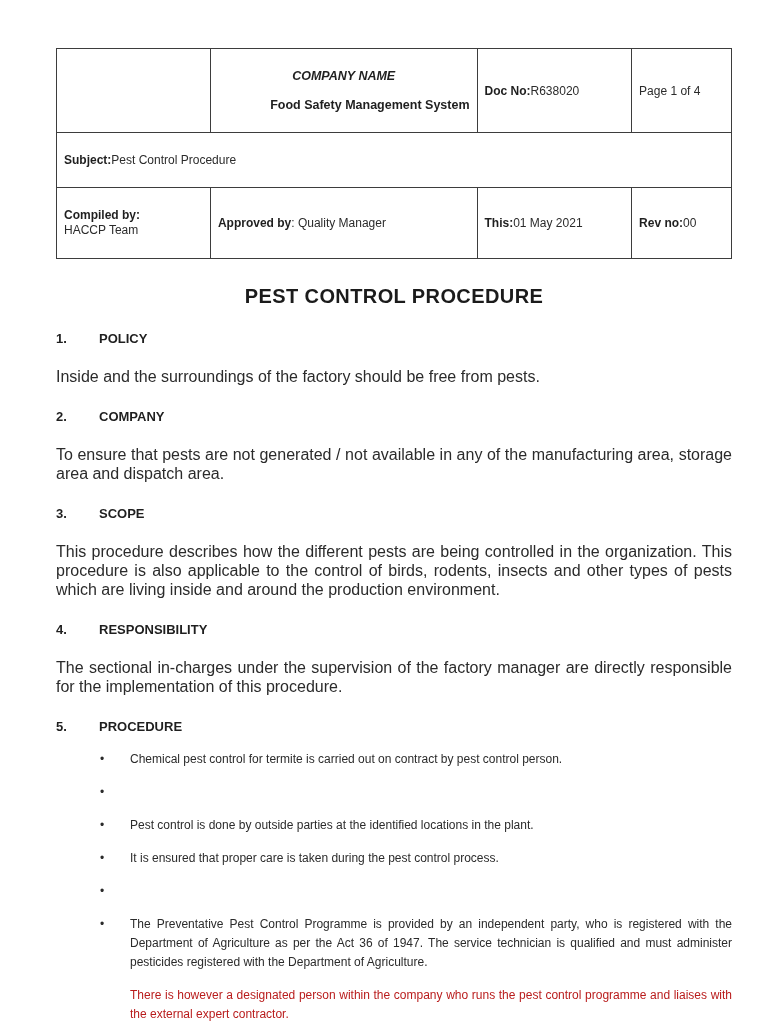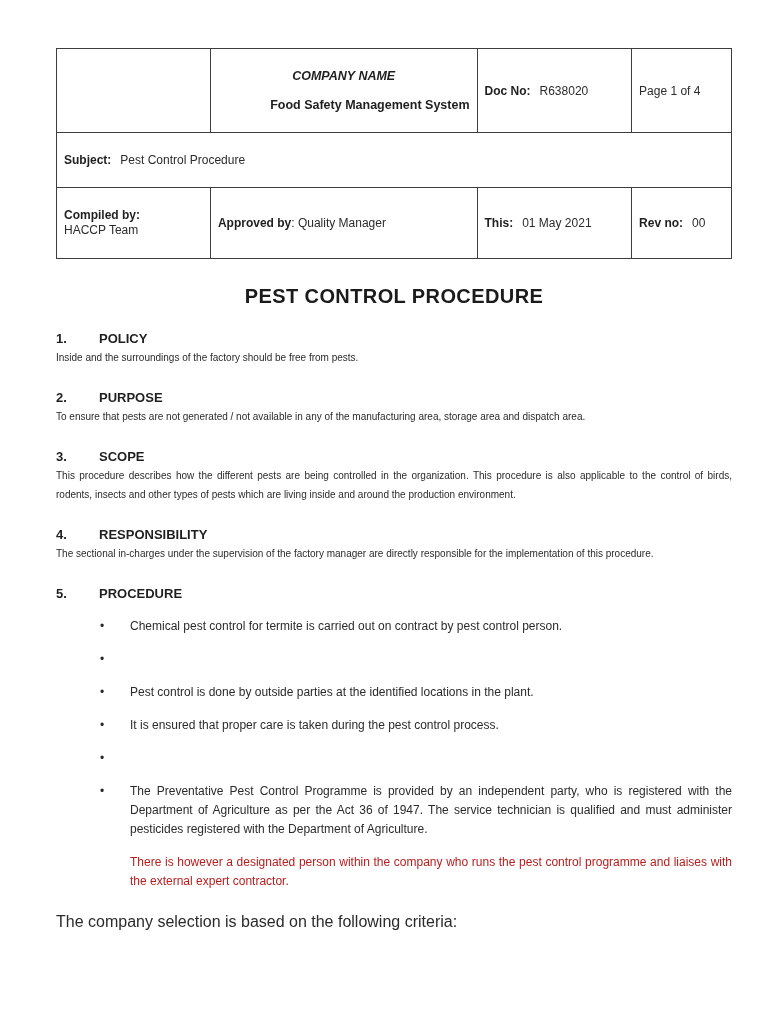--- a/index.html
+++ b/index.html
@@ -32,21 +32,21 @@
   .col-1 { width: 22.8%; margin-left: 20px; }
   .col-2 { width: 39.5%; }
   .col-3 { width: 22.9%; }
   .col-4 { width: 14.8%; }
 
   td.company-cell { text-align: center; height: 66px; }
   .company-name { font-weight: bold; font-style: italic; font-size: 12.5px; color: #1f1f1f; }
   .system-name  { font-weight: bold; font-size: 12.5px; margin-top: 15px; color: #1f1f1f; text-align: right; }
   .lbl { font-weight: bold; color: #1f1f1f; }
   .val { font-weight: normal; }
-  .val.gap { margin-left: 9px; }
+  .val.gap { margin-left: 0; }
   td.subject-cell { height: 35px; padding-left: 7px; }
   td.compiled-cell { height: 39px; line-height: 15px; }
 
   
   .doc-title {
     margin-top: 25px;
     text-align: center;
     font-size: 20px;
     font-weight: bold;
     letter-spacing: 0.4px;
@@ -58,21 +58,22 @@
     display: flex;
     margin-top: 21px;
     font-size: 13px;
     font-weight: bold;
     color: #1f1f1f;
     line-height: 19px;
   }
   .sec-heading .sec-num { width: 43px; flex: 0 0 43px; }
 
   p.body-text {
-    font-size: 10px;
+    margin-top: 19px;
+    font-size: 16px;
     line-height: 19px;
     color: #2b2b2b;
   }
   .justify { text-align: justify; }
 
   .bullet-list { margin-top: 5px; }
   .bullet-item {
     display: flex;
     margin-top: 14px;
     font-size: 12px;
@@ -146,21 +147,21 @@
   <div class="doc-title">PEST CONTROL PROCEDURE</div>
 
   <div class="sec-heading">
     <span class="sec-num">1.</span>
     <span>POLICY</span>
   </div>
   <p class="body-text">Inside and the surroundings of the factory should be free from pests.</p>
 
   <div class="sec-heading">
     <span class="sec-num">2.</span>
-    <span>PURPOSE</span>
+    <span>COMPANY</span>
   </div>
   <p class="body-text justify">To ensure that pests are not generated / not available in any of the manufacturing area, storage area and dispatch area.</p>
 
   <div class="sec-heading">
     <span class="sec-num">3.</span>
     <span>SCOPE</span>
   </div>
   <p class="body-text justify">This procedure describes how the different pests are being controlled in the organization. This procedure is also applicable to the control of birds, rodents, insects and other types of pests which are living inside and around the production environment.</p>
 
   <div class="sec-heading">

